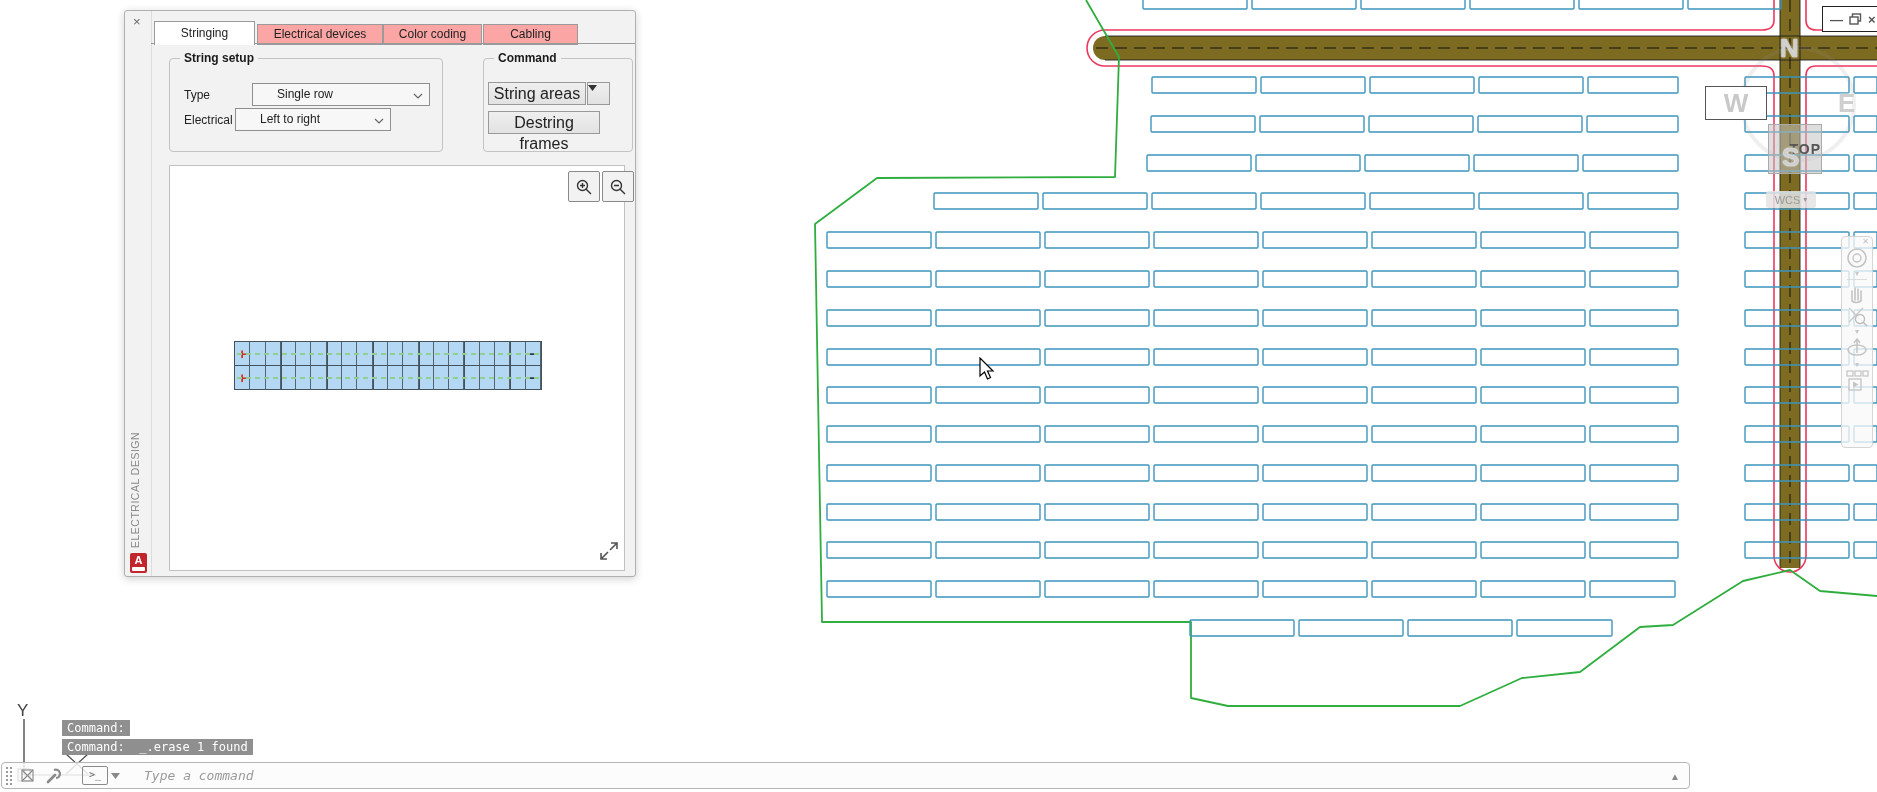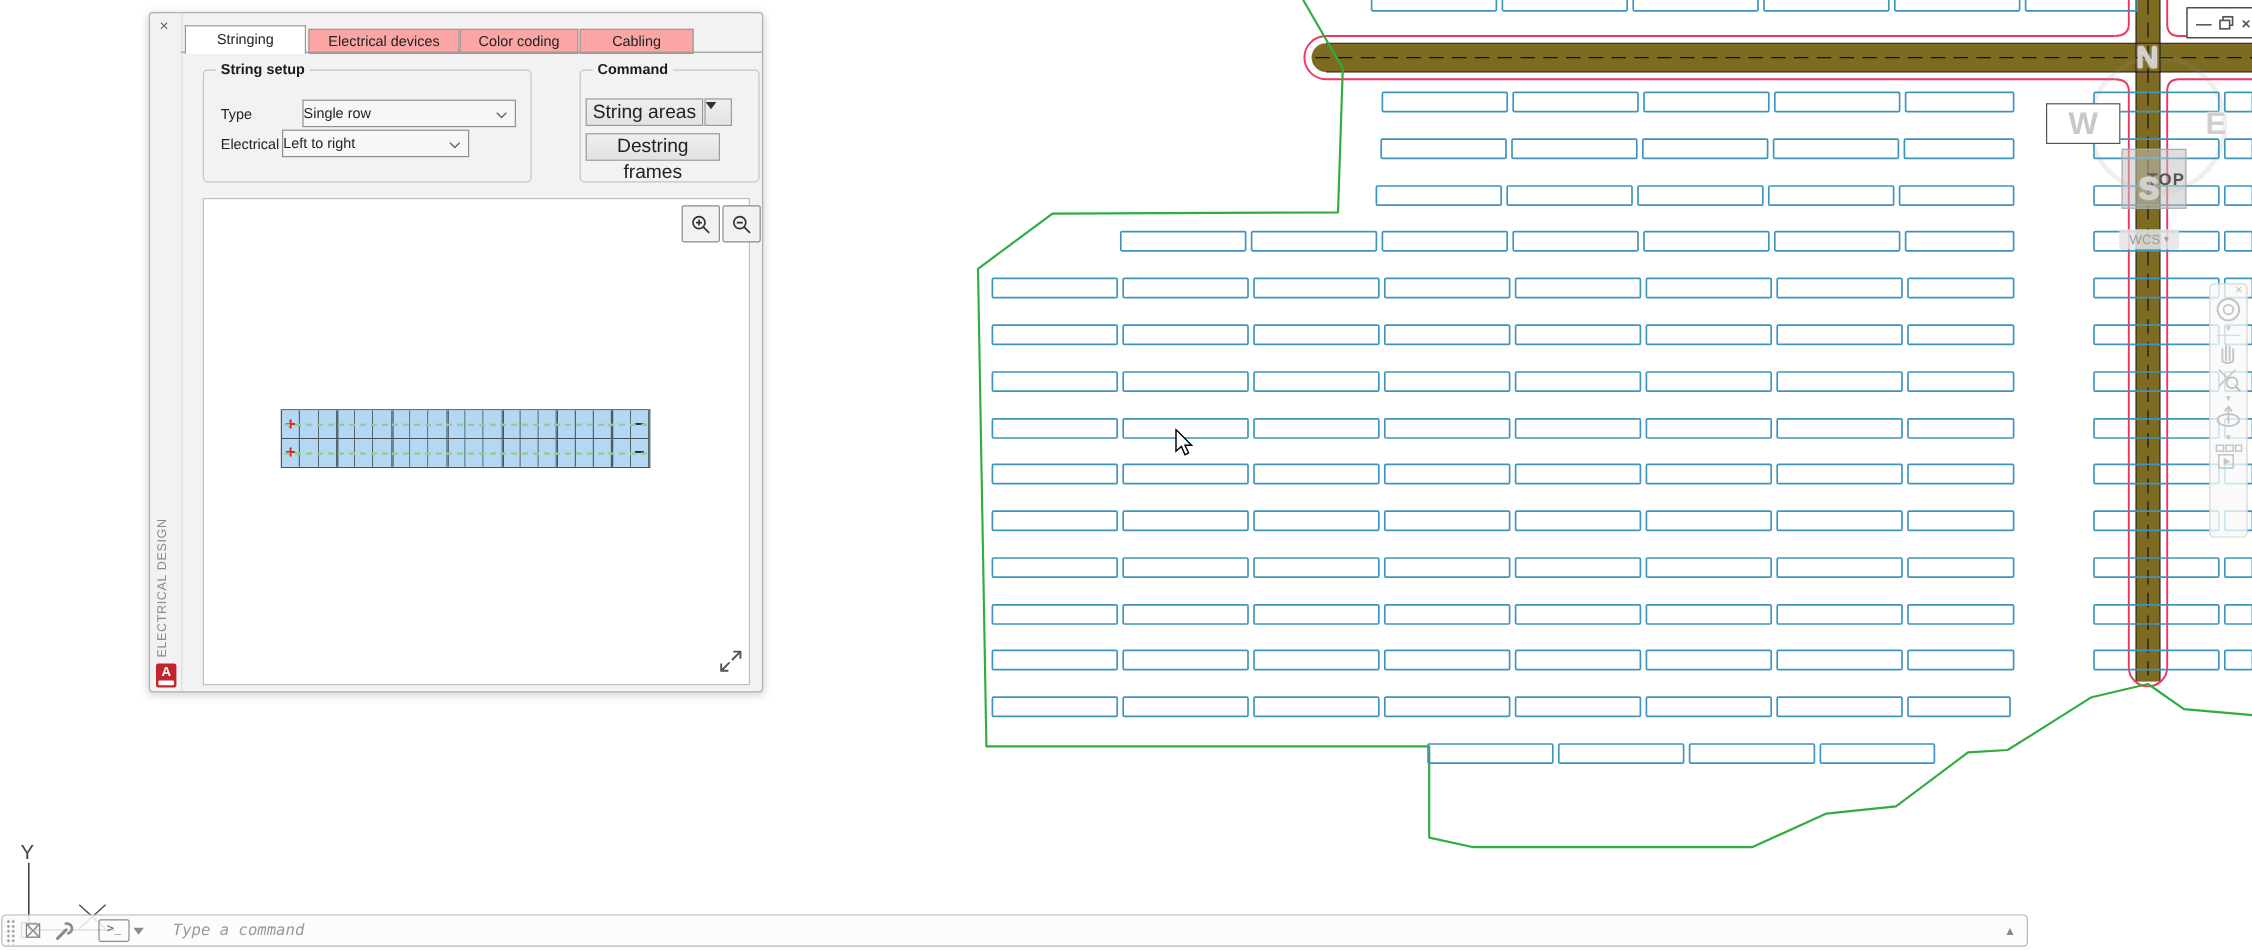--- a/index.html
+++ b/index.html
@@ -19,21 +19,21 @@
             color:#fff;font-weight:bold;font-size:11px;text-align:center;line-height:14px;}
   .pal-logo i{display:block;height:4px;margin:0 2px;background:#fff;border-radius:1px;font-style:normal;}
   .tab{position:absolute;top:13px;height:19px;background:#fca5a5;border:1px solid #9a9a9a;
        font-size:12px;text-align:center;line-height:19px;color:#222;z-index:1;}
   .tab.active{top:10px;height:23px;background:#fff;border-bottom:none;line-height:23px;z-index:3;}
   .tabline{position:absolute;left:26px;right:0;top:32px;height:1px;background:#9a9a9a;z-index:2;}
   .group{position:absolute;border:1px solid #c3c3c3;border-radius:4px;}
   .legend{position:absolute;top:-8px;left:10px;background:#f2f2f2;padding:0 4px;font-size:12px;font-weight:bold;color:#1a1a1a;}
   .flabel{position:absolute;font-size:12px;color:#222;}
   .combo{position:absolute;height:23px;background:#f7f7f7;border:1px solid #8f8f8f;font-size:12px;
-         color:#222;line-height:21px;padding-left:0;box-sizing:border-box;}
+         color:#222;line-height:21px;padding-left:24px;box-sizing:border-box;}
   .combo .chev{position:absolute;right:6px;top:9px;}
   .btn{position:absolute;height:23px;background:linear-gradient(#efefef,#e2e2e2);border:1px solid #999;
        font-size:16px;color:#222;text-align:center;line-height:21px;box-sizing:border-box;}
   .splitbtn{padding-top:2px;box-sizing:border-box;text-align:center;}
   .preview{position:absolute;left:44px;top:154px;width:454px;height:404px;background:#fff;border:1px solid #c0c0c0;}
   .zbtn{position:absolute;width:30px;height:29px;background:#f2f2f2;border:1px solid #8a8a8a;border-radius:2px;
         display:flex;align-items:center;justify-content:center;}
   .expand{position:absolute;left:471px;top:526px;width:26px;height:28px;display:flex;align-items:center;justify-content:center;}
   
   #pgrid{position:absolute;left:109px;top:330px;border:1.5px solid #44525e;}
@@ -409,20 +409,24 @@
       </div>
   </div>
 
   <svg class="abs" width="130" height="97" style="left:0;top:695px">
     <text x="17" y="21" font-size="17" fill="#444" font-family="Liberation Sans,sans-serif">Y</text>
     <path d="M24,24 V80 M24,80 H96" stroke="#333" stroke-width="1.2" fill="none"></path>
     <rect x="18" y="74" width="12" height="12" fill="none" stroke="#333" stroke-width="1.1"></rect>
     <path d="M66,59 L88,79 M88,59 L66,79" stroke="#444" stroke-width="1.1" fill="none"></path>
   </svg>
 
+  <div class="cmdhist">
+    <div>Command:</div>
+    <div>Command:  _.erase 1 found</div>
+  </div>
 
   <div class="cmdbar">
     <div class="grip"></div>
     <svg width="17" height="17" style="margin-left:6px">
       <rect x="3" y="3" width="11" height="11" fill="none" stroke="#888" stroke-width="1.1"></rect>
       <path d="M3,3 L14,14 M14,3 L3,14" stroke="#888" stroke-width="1.1"></path>
     </svg>
     <svg width="20" height="20" style="margin-left:8px">
       <path d="M4,16 L11,9" stroke="#8a8a8a" stroke-width="2.6" stroke-linecap="round"></path>
       <path d="M10,4 a4.2,4.2 0 1 1 2,8" fill="none" stroke="#8a8a8a" stroke-width="2.2"></path>

